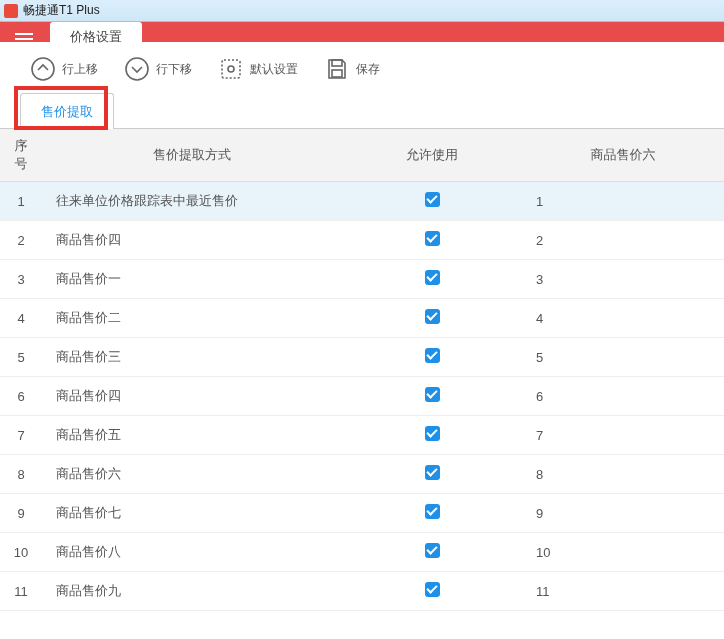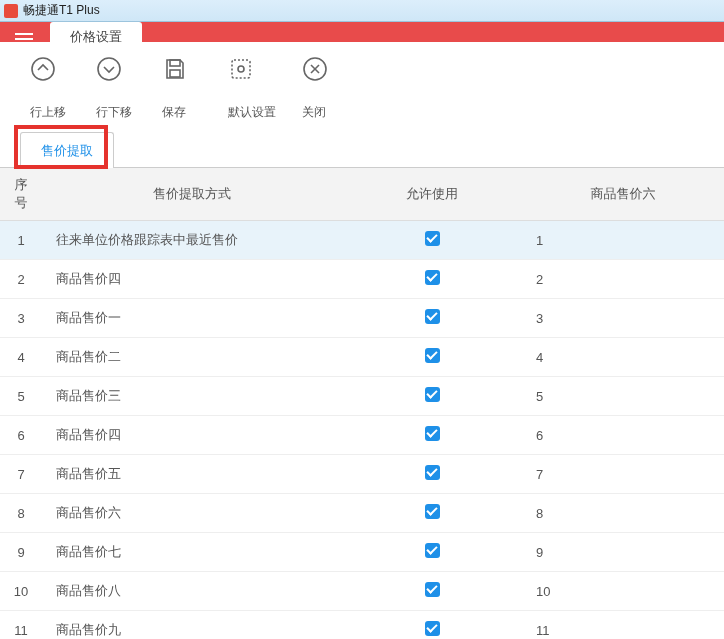--- a/index.html
+++ b/index.html
@@ -51,22 +51,23 @@
     margin-left: 2px;
     font-size: 13px;
   }
   .toolbar {
     display: flex;
     padding: 14px 20px 10px 30px;
     gap: 26px;
   }
   .tool-btn {
     display: flex;
-    flex-direction: column;
-    gap: 22px;
+    flex-direction: row;
+    align-items: center;
+    gap: 6px;
     cursor: pointer;
     font-size: 12px;
     color: #555;
     min-width: 40px;
   }
   .tool-ic {
     width: 26px; height: 26px;
     display: flex; align-items: center; justify-content: center;
   }
   .tool-ic svg { width: 26px; height: 26px; stroke: #666; fill: none; stroke-width: 1.6; }
@@ -182,45 +183,35 @@
       <svg viewBox="0 0 26 26">
           <circle cx="13" cy="13" r="11"></circle>
           <polyline points="8,11 13,16 18,11"></polyline>
         </svg>
     </span>
     <span>行下移</span>
   </div>
   <div class="tool-btn">
     <span class="tool-ic">
       <svg viewBox="0 0 26 26">
+          <rect x="4" y="4" width="18" height="18" rx="2" stroke-dasharray="2 2"></rect>
+          <circle cx="13" cy="13" r="3"></circle>
+        </svg>
+    </span>
+    <span>默认设置</span>
+  </div>
+  <div class="tool-btn">
+    <span class="tool-ic">
+      <svg viewBox="0 0 26 26">
           <path d="M5 4h13l3 3v15H5z"></path>
           <rect x="8" y="4" width="10" height="6"></rect>
           <rect x="8" y="14" width="10" height="7"></rect>
         </svg>
     </span>
     <span>保存</span>
-  </div>
-  <div class="tool-btn">
-    <span class="tool-ic">
-      <svg viewBox="0 0 26 26">
-          <rect x="4" y="4" width="18" height="18" rx="2" stroke-dasharray="2 2"></rect>
-          <circle cx="13" cy="13" r="3"></circle>
-        </svg>
-    </span>
-    <span>默认设置</span>
-  </div>
-  <div class="tool-btn">
-    <span class="tool-ic">
-      <svg viewBox="0 0 26 26">
-          <circle cx="13" cy="13" r="11"></circle>
-          <line x1="9" y1="9" x2="17" y2="17"></line>
-          <line x1="17" y1="9" x2="9" y2="17"></line>
-        </svg>
-    </span>
-    <span>关闭</span>
   </div>
 </div>
 
 <div class="tabs-row" style="position:relative;">
   <div class="sub-tab active">
     <span>售价提取</span>
   </div>
   <div class="highlight-box" style="left:14px; top:-6px; width:94px; height:44px;"></div>
 </div>
 

